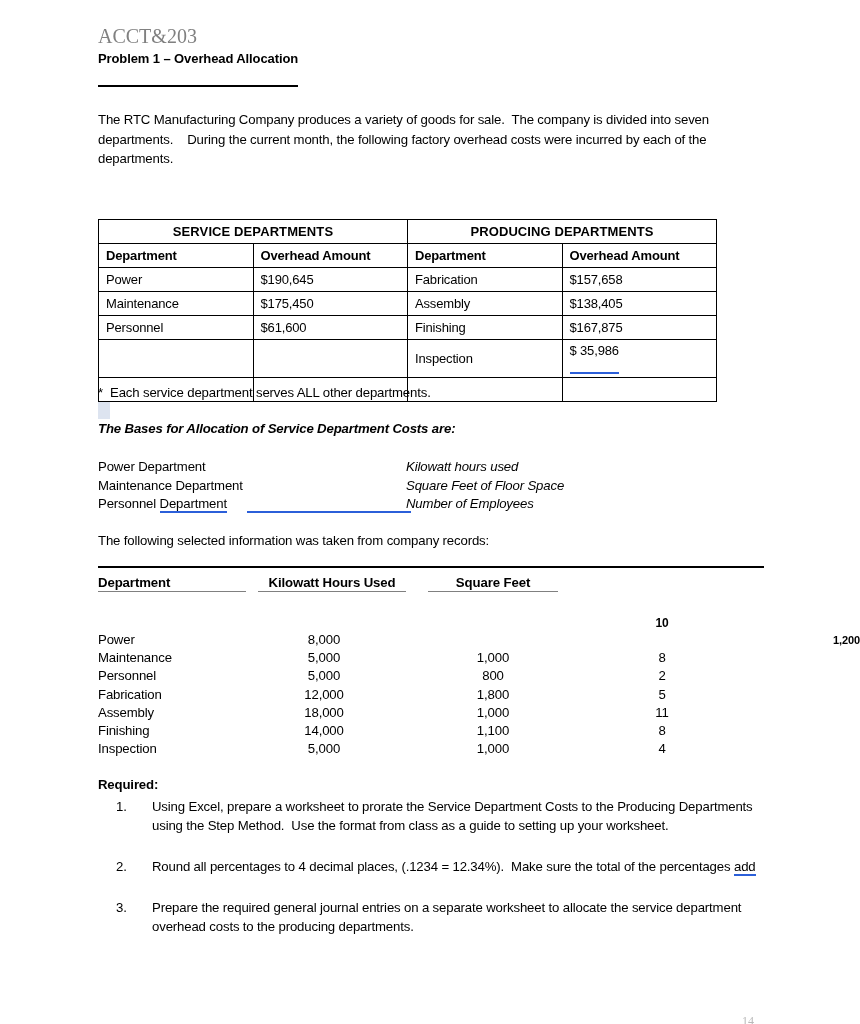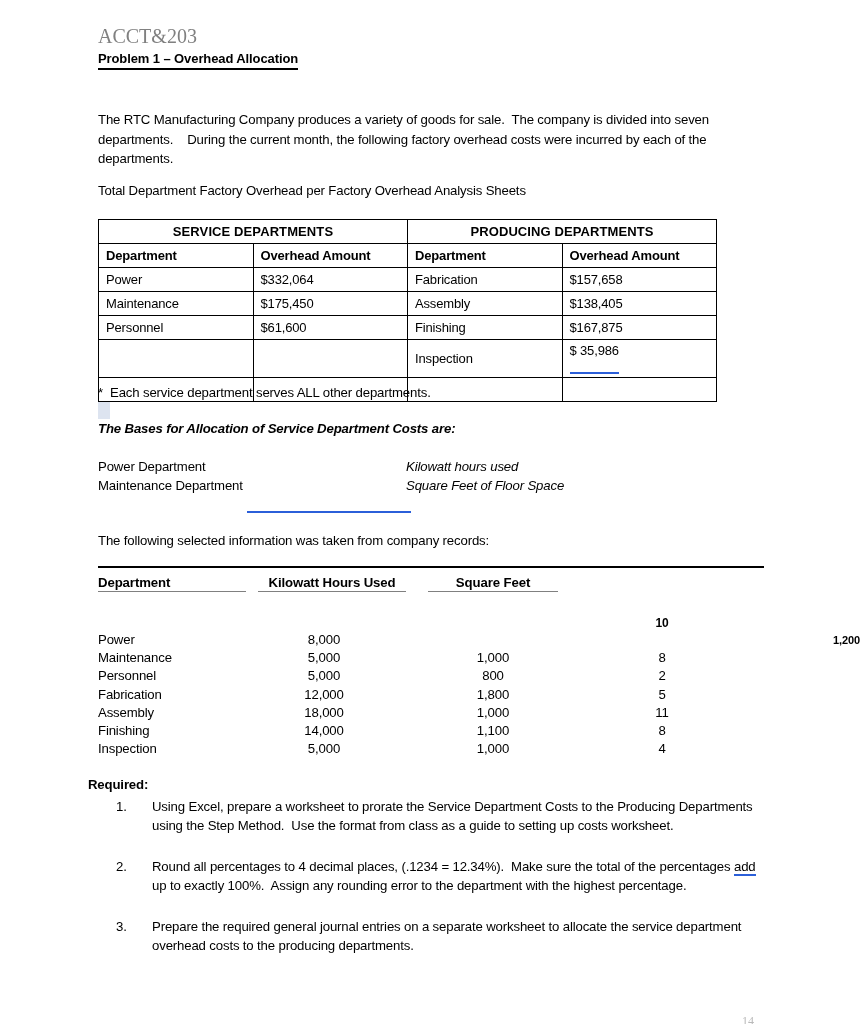--- a/index.html
+++ b/index.html
@@ -45,21 +45,21 @@
     color: #808080;
     white-space: nowrap;
   }
   .problem-title {
     font-size: 13px;
     font-weight: bold;
     line-height: 18px;
     margin-top: 1px;
     display: inline-block;
     border-bottom: 2px solid #000;
-    padding-bottom: 0px;
+    padding-bottom: 17px;
     letter-spacing: -0.1px;
   }
 
   
   .intro-para {
     position: absolute;
     left: 98px;
     top: 110px;
     width: 628px;
     font-size: 13.2px;
@@ -241,21 +241,21 @@
   }
   .dt-row { position: relative; height: 18.2px; }
   .c-dept { position: absolute; left: 0px;   width: 148px; text-align: left; }
   .c-kwh  { position: absolute; left: 152px; width: 148px; text-align: center; }
   .c-sqft { position: absolute; left: 330px; width: 130px; text-align: center; }
   .c-emp  { position: absolute; left: 500px; width: 128px; text-align: center; }
 
   
   .required-head {
     position: absolute;
-    left: 88px;
+    left: 98px;
     top: 777px;
     font-size: 13.2px;
     font-weight: bold;
     letter-spacing: -0.15px;
   }
   .req-list { position: absolute; left: 98px; top: 797px; width: 670px; }
   .req-item {
     position: relative;
     font-size: 13.2px;
     line-height: 19px;
@@ -291,37 +291,36 @@
     <div class="course-code">ACCT&amp;203</div>
     <div class="problem-title">Problem 1 – Overhead Allocation</div>
   </div>
 
   <div class="intro-para">
     <span class="intro-line">The RTC Manufacturing Company produces a variety of goods for sale.  The company is divided into seven</span>
     <span class="intro-line">departments.    During the current month, the following factory overhead costs were incurred by each of the</span>
     <span class="intro-line">departments.</span>
   </div>
 
-  <div class="oh-caption">Total Department Factory Overhead per Factory Overhead Analysis Sheets</div>
 
   <table class="dept-table">
     <tbody>
       <tr>
         <td class="grp-head" colspan="2">SERVICE DEPARTMENTS</td>
         <td class="grp-head" colspan="2">PRODUCING DEPARTMENTS</td>
       </tr>
       <tr>
         <td class="col-head" style="width:150px;">Department</td>
         <td class="col-head" style="width:155px;">Overhead Amount</td>
         <td class="col-head" style="width:157px;">Department</td>
         <td class="col-head" style="width:157px;">Overhead Amount</td>
       </tr>
       <tr>
         <td>Power</td>
-        <td>$332,064</td>
+        <td>$190,645</td>
         <td>Fabrication</td>
         <td>$157,658</td>
       </tr>
       <tr>
         <td>Maintenance</td>
         <td>$175,450</td>
         <td>Assembly</td>
         <td>$138,405</td>
       </tr>
       <tr>
@@ -351,20 +350,24 @@
   <div class="bases-title">The Bases for Allocation of Service Department Costs are:</div>
 
   <div class="bases-list">
     <div class="bases-row">
       <span class="bases-name">Power Department</span>
       <span class="bases-basis" style="left:308px;">Kilowatt hours used</span>
     </div>
     <div class="bases-row">
       <span class="bases-name">Maintenance Department</span>
       <span class="bases-basis" style="left:308px;"> Square Feet of Floor Space</span>
+    </div>
+    <div class="bases-row">
+      <span class="bases-name">Personnel <span class="underline-blue">Department</span></span>
+      <span class="bases-basis" style="left:308px;">Number of Employees</span>
     </div>
     <div class="ul-extend"></div>
   </div>
 
   <div class="records-line">The following selected information was taken from company records:</div>
 
   <div class="data-table-wrap">
     <div class="top-rule"></div>
 
     <div class="dt-head">
@@ -430,29 +433,28 @@
     </div>
   </div>
 
   <div class="required-head">Required:</div>
 
   <div class="req-list">
     <div class="req-item">
       <span class="req-num">1.</span>
       <span class="req-text">
         <span class="req-line">Using Excel, prepare a worksheet to prorate the Service Department Costs to the Producing Departments</span>
-        <span class="req-line">using the Step Method.  Use the format from class as a guide to setting up costs worksheet.</span>
+        <span class="req-line">using the Step Method.  Use the format from class as a guide to setting up your worksheet.</span>
       </span>
     </div>
 
     <div class="req-item">
       <span class="req-num">2.</span>
       <span class="req-text">
         <span class="req-line"><span>Round all percentages to 4 decimal places, (.1234 = 12.34%).  Make sure the total of the percentages </span><span class="underline-blue">add</span></span>
-        <span class="req-line">up to exactly 100%.  Assign any rounding error to the department with the highest percentage.</span>
       </span>
     </div>
 
     <div class="req-item">
       <span class="req-num">3.</span>
       <span class="req-text">
         <span class="req-line">Prepare the required general journal entries on a separate worksheet to allocate the service department</span>
         <span class="req-line">overhead costs to the producing departments.</span>
       </span>
     </div>

